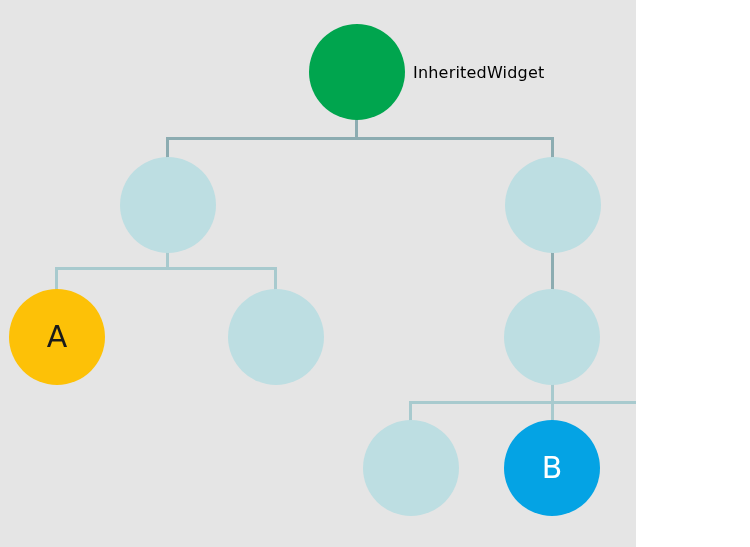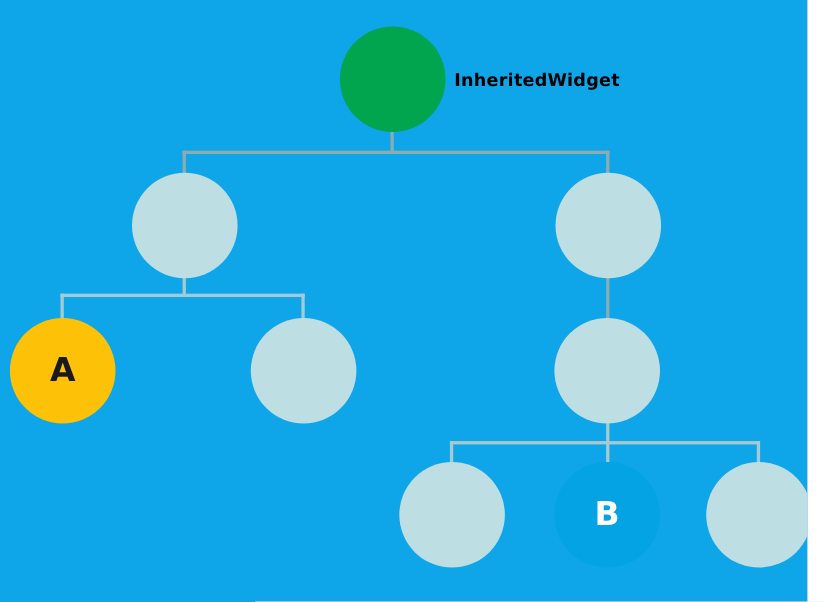--- a/index.html
+++ b/index.html
@@ -3,25 +3,24 @@
 <meta charset="utf-8">
 <style>
   html, body {
     margin: 0;
     padding: 0;
     background: #ffffff;
     font-family: "DejaVu Sans", "Liberation Sans", sans-serif;
   }
   .canvas {
     position: relative;
-    width: 734px;
+    width: 636px;
     height: 547px;
-    background: #0ea5e9;
+    background: #e5e5e5;
     overflow: hidden;
-    font-weight: bold;
   }
   .edge {
     position: absolute;
   }
   .edge.h { height: 3px; }
   .edge.v { width: 3px; }
   .node {
     position: absolute;
     width: 96px;
     height: 96px;

